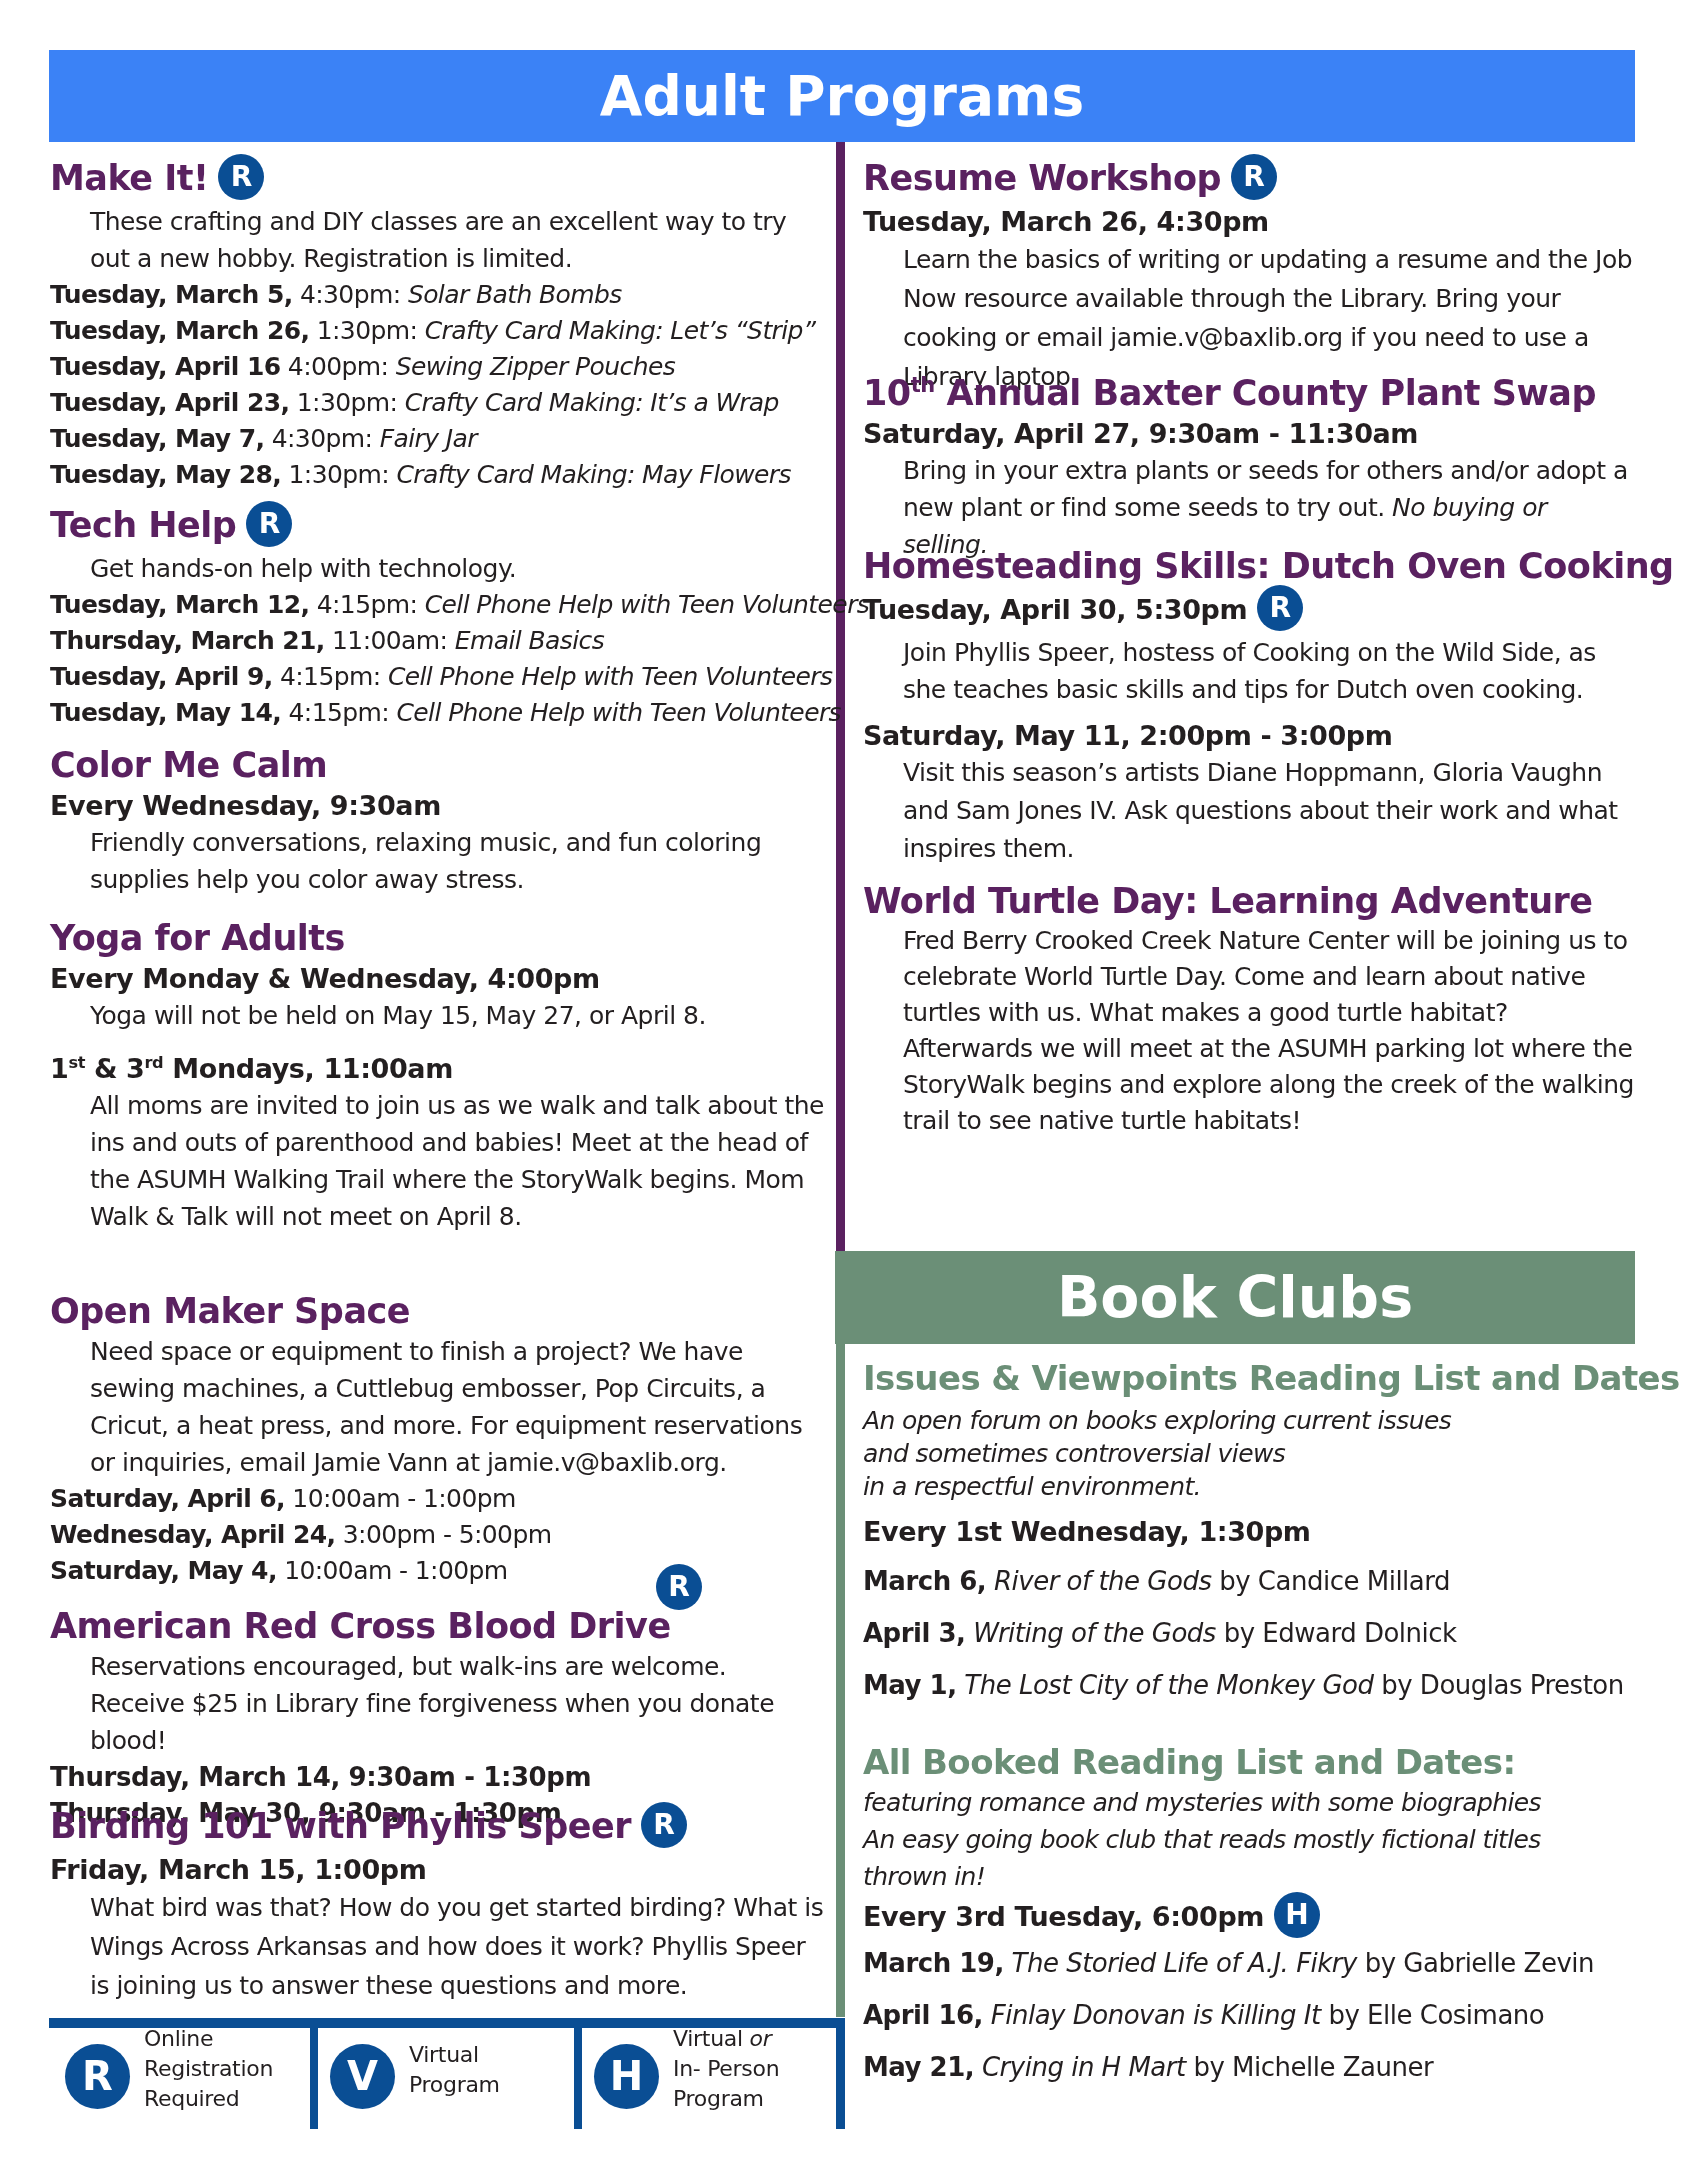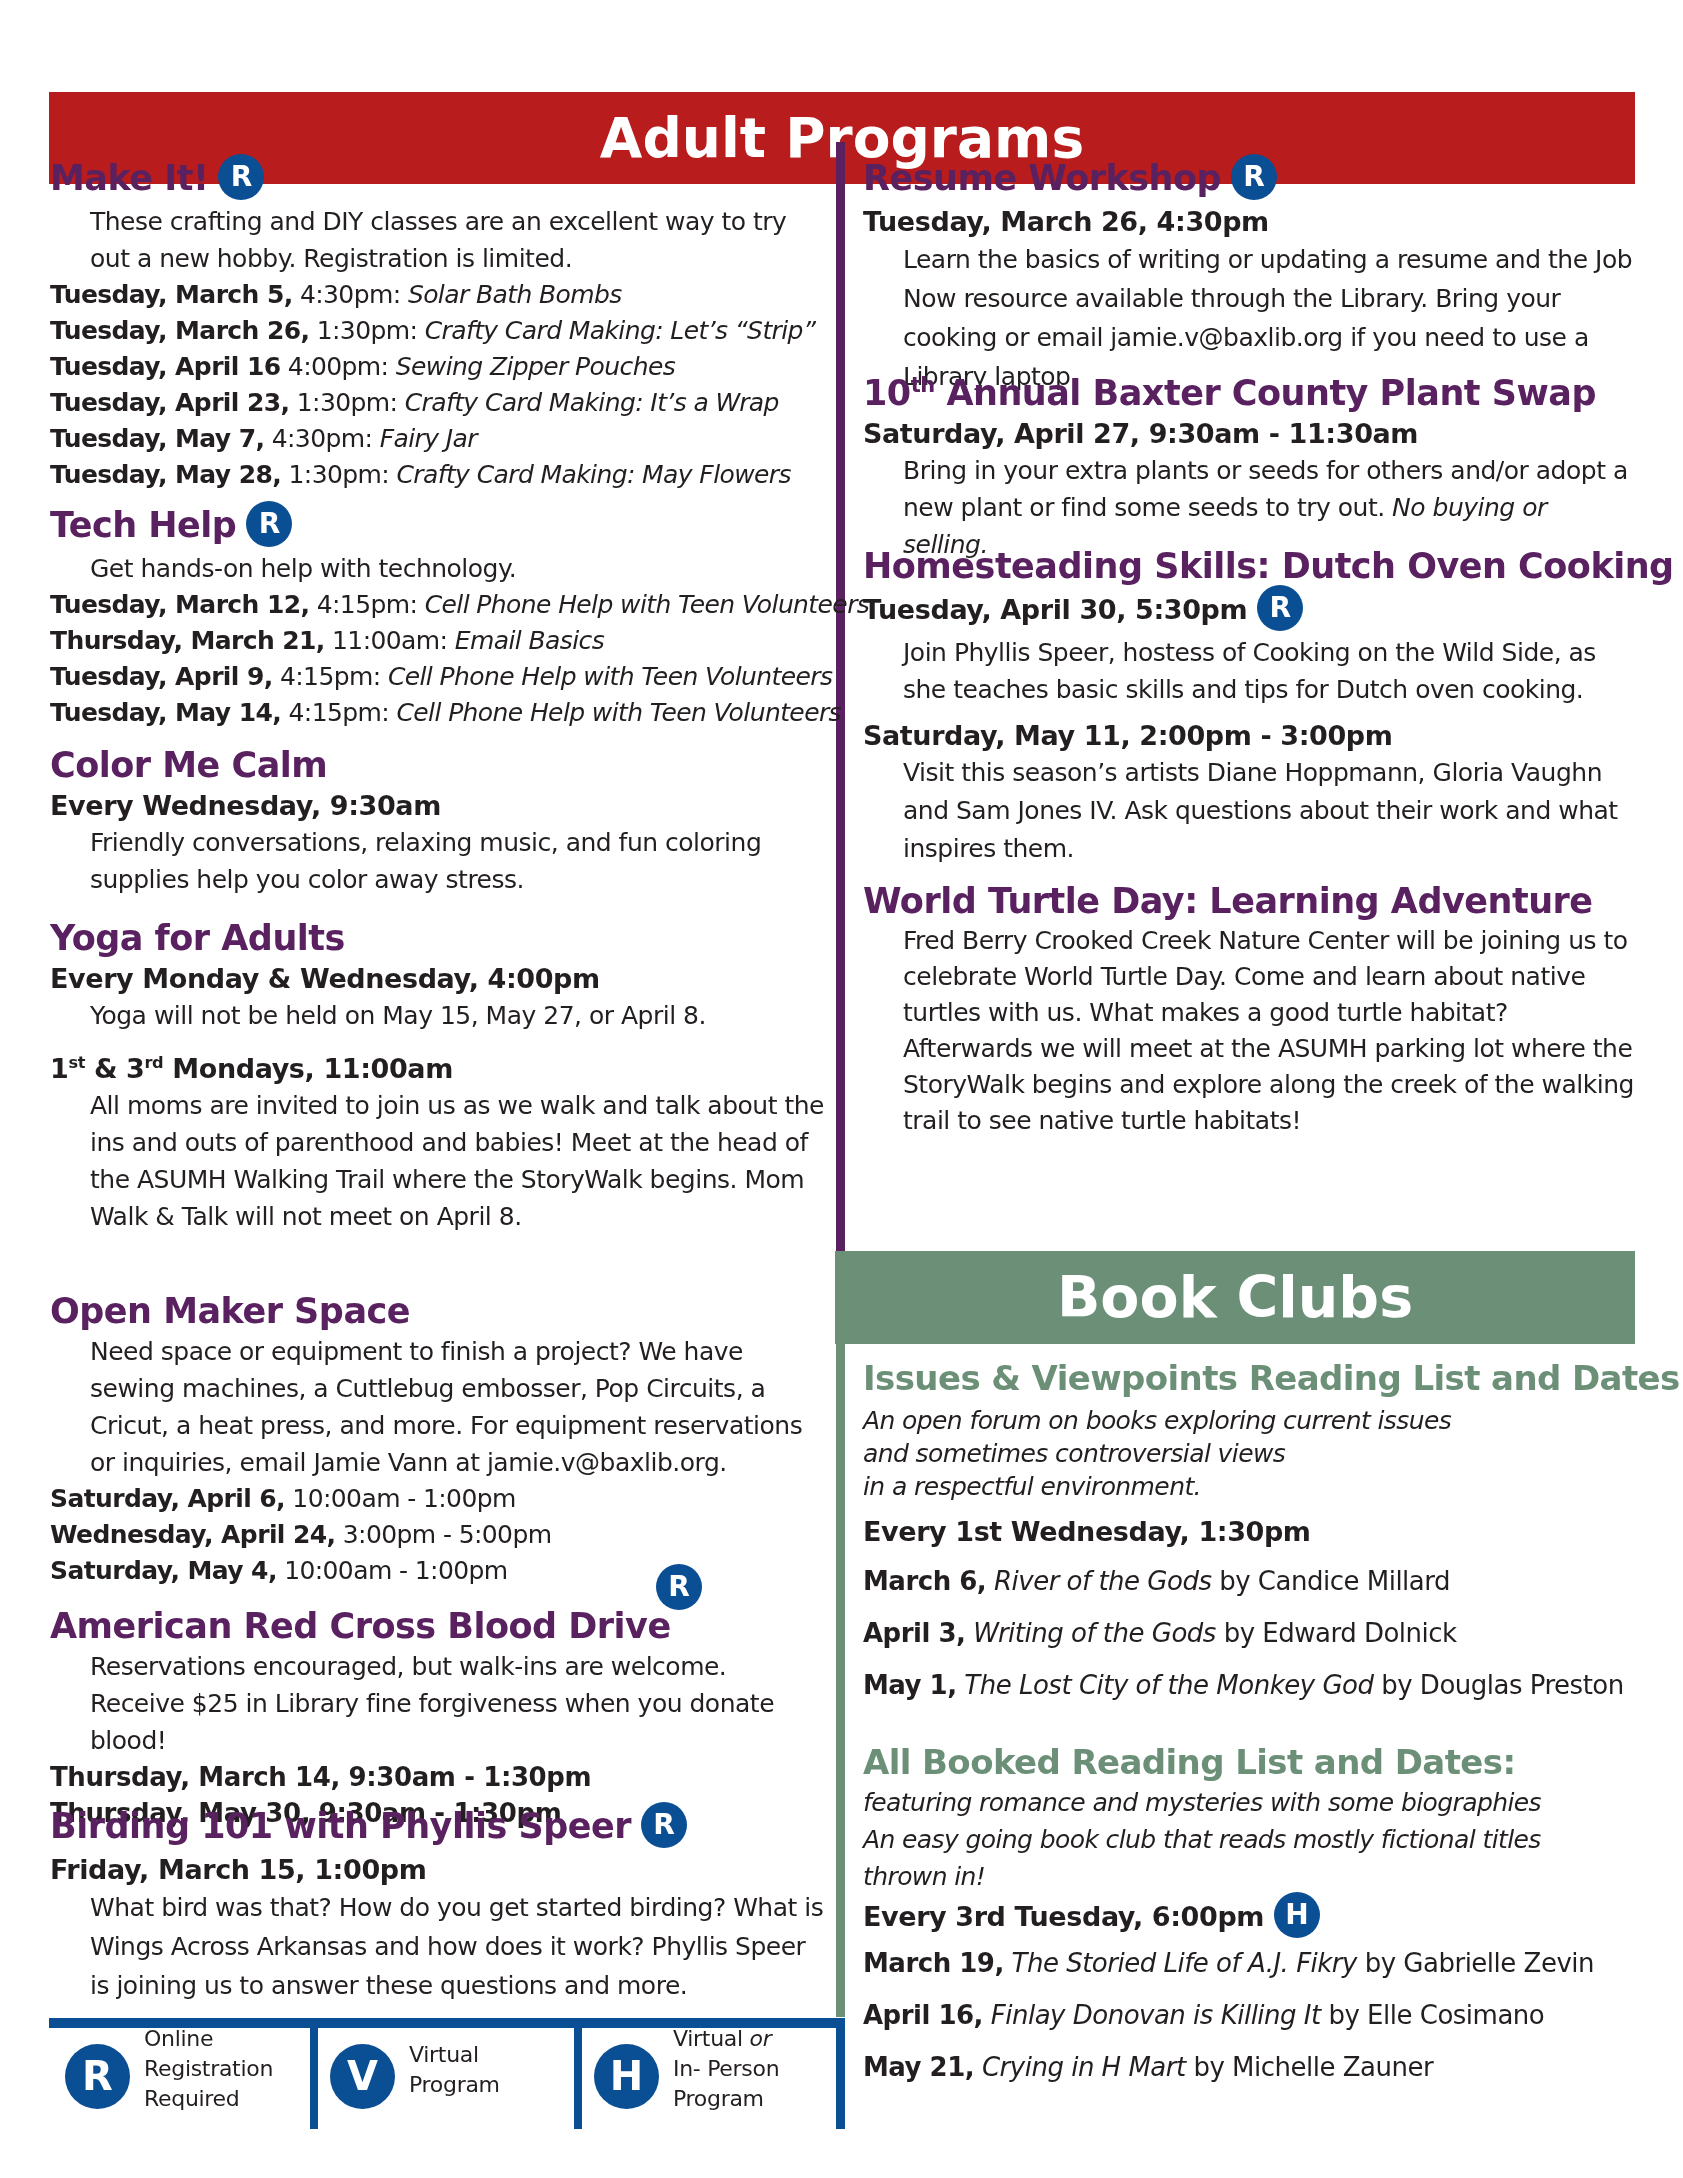--- a/index.html
+++ b/index.html
@@ -1,18 +1,18 @@
 <!DOCTYPE html>
 <html><head>
 <meta charset="utf-8">
 <style>
   html,body{margin:0;padding:0;background:#fff;}
   body{width:1683px;height:2178px;position:relative;overflow:hidden;font-family:"Liberation Sans",sans-serif;color:#231f20;}
   .bar{position:absolute;color:#fff;font-weight:bold;text-align:center;font-family:"DejaVu Sans",sans-serif;}
-  #adult-bar{left:49px;top:50px;width:1586px;height:92px;background:#b91c1c;font-size:55px;line-height:92px;letter-spacing:0px;margin-top:42px;}
+  #adult-bar{left:49px;top:50px;width:1586px;height:92px;background:#3b82f6;font-size:55px;line-height:92px;letter-spacing:0px;}
   #book-bar{left:835px;top:1251px;width:800px;height:93px;background:#6b8f77;font-size:57px;line-height:93px;}
   .vdiv{position:absolute;width:9px;}
   #div-purple{left:836px;top:142px;height:1110px;background:#5a2160;}
   #div-green{left:836px;top:1251px;height:766px;background:#6b8f77;}
   #div-blue{left:836px;top:2018px;height:111px;background:#0a4e94;}
   .blk{position:absolute;}
   .col-l{left:50px;width:777px;}
   .col-r{left:863px;width:772px;}
   .h{font-family:"DejaVu Sans",sans-serif;font-weight:bold;color:#5a2160;font-size:35px;line-height:44px;white-space:nowrap;letter-spacing:-0.5px;}
   .hg{color:#6b8f77;font-size:34px;letter-spacing:-0.6px;}

